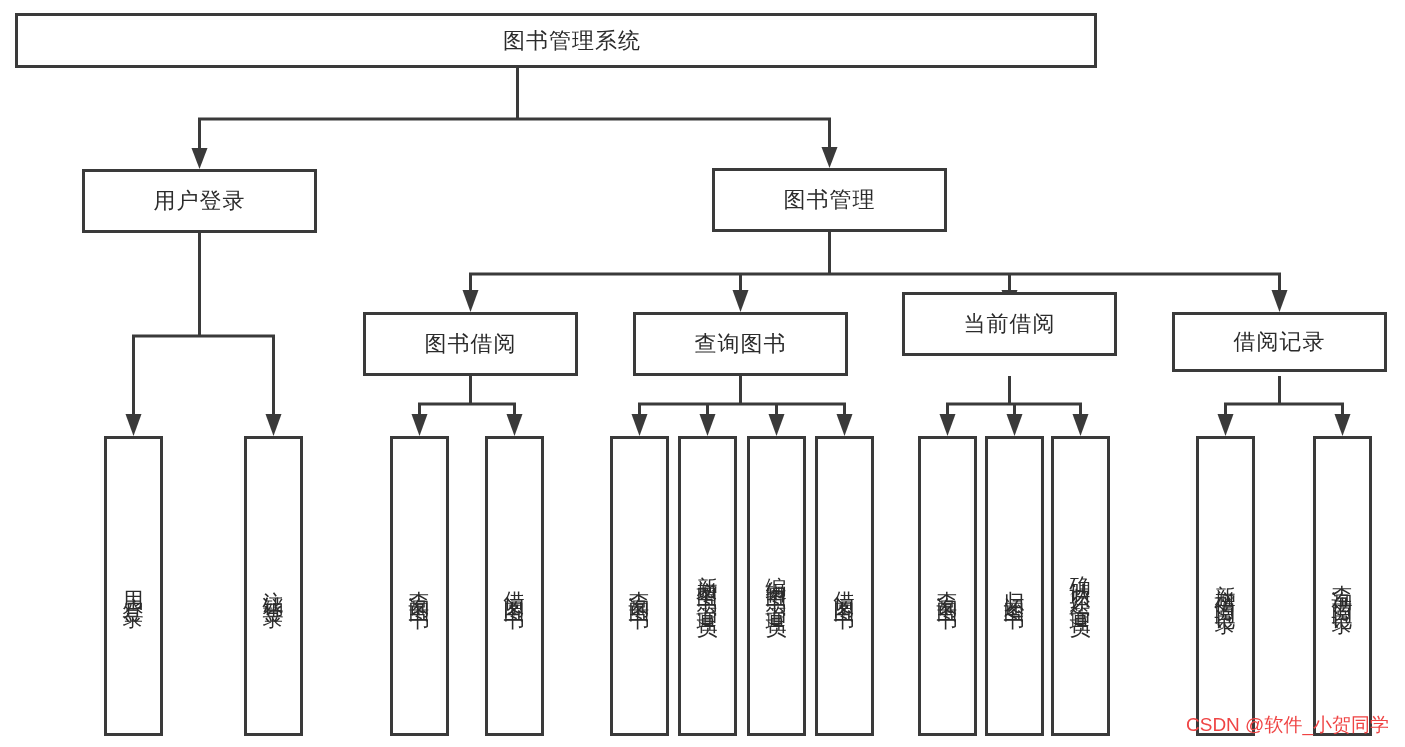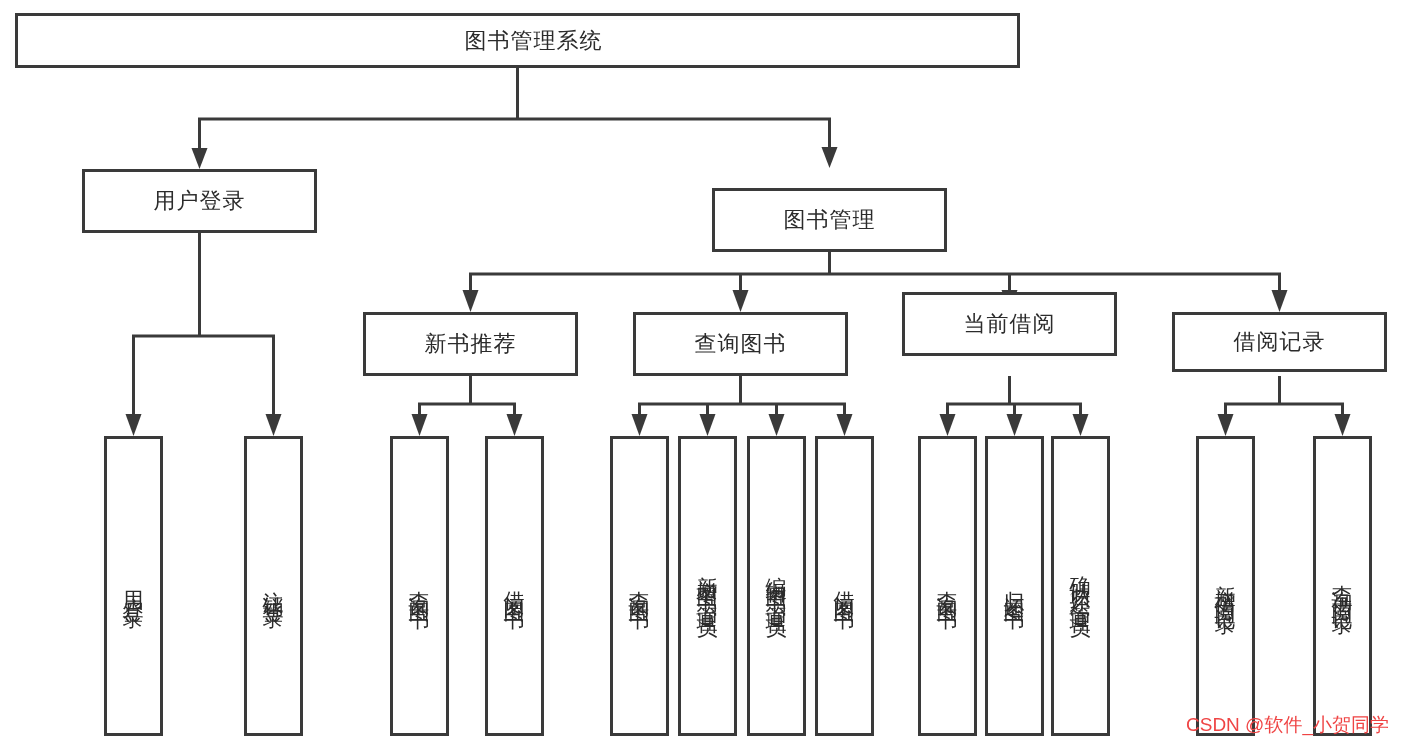--- a/index.html
+++ b/index.html
@@ -128,33 +128,33 @@
     <g>
       <line x1="1279.5" y1="376" x2="1279.5" y2="404"></line>
       <line x1="1224" y1="404" x2="1344" y2="404"></line>
       <line x1="1225.5" y1="404" x2="1225.5" y2="416"></line>
       <polygon points="1217.5,414 1233.5,414 1225.5,436"></polygon>
       <line x1="1342.5" y1="404" x2="1342.5" y2="416"></line>
       <polygon points="1334.5,414 1350.5,414 1342.5,436"></polygon>
     </g>
   </svg>
 
-  <div class="node hnode" style="left:15px; top:13px; width:1005px; height:55px;padding-left:32px;">
+  <div class="node hnode" style="left:15px; top:13px; width:1082px; height:55px;padding-left:32px;">
     <span>图书管理系统</span>
   </div>
 
   <div class="node hnode" style="left:82px; top:169px; width:235px; height:64px;">
     <span>用户登录</span>
   </div>
-  <div class="node hnode" style="left:712px; top:168px; width:235px; height:64px;margin-top:20px;">
+  <div class="node hnode" style="left:712px; top:168px; width:235px; height:64px;">
     <span>图书管理</span>
   </div>
 
   <div class="node hnode" style="left:363px; top:312px; width:215px; height:64px;">
-    <span>新书推荐</span>
+    <span>图书借阅</span>
   </div>
   <div class="node hnode" style="left:633px; top:312px; width:215px; height:64px;">
     <span>查询图书</span>
   </div>
   <div class="node hnode" style="left:902px; top:292px; width:215px; height:64px;">
     <span>当前借阅</span>
   </div>
   <div class="node hnode" style="left:1172px; top:312px; width:215px; height:60px;">
     <span>借阅记录</span>
   </div>

